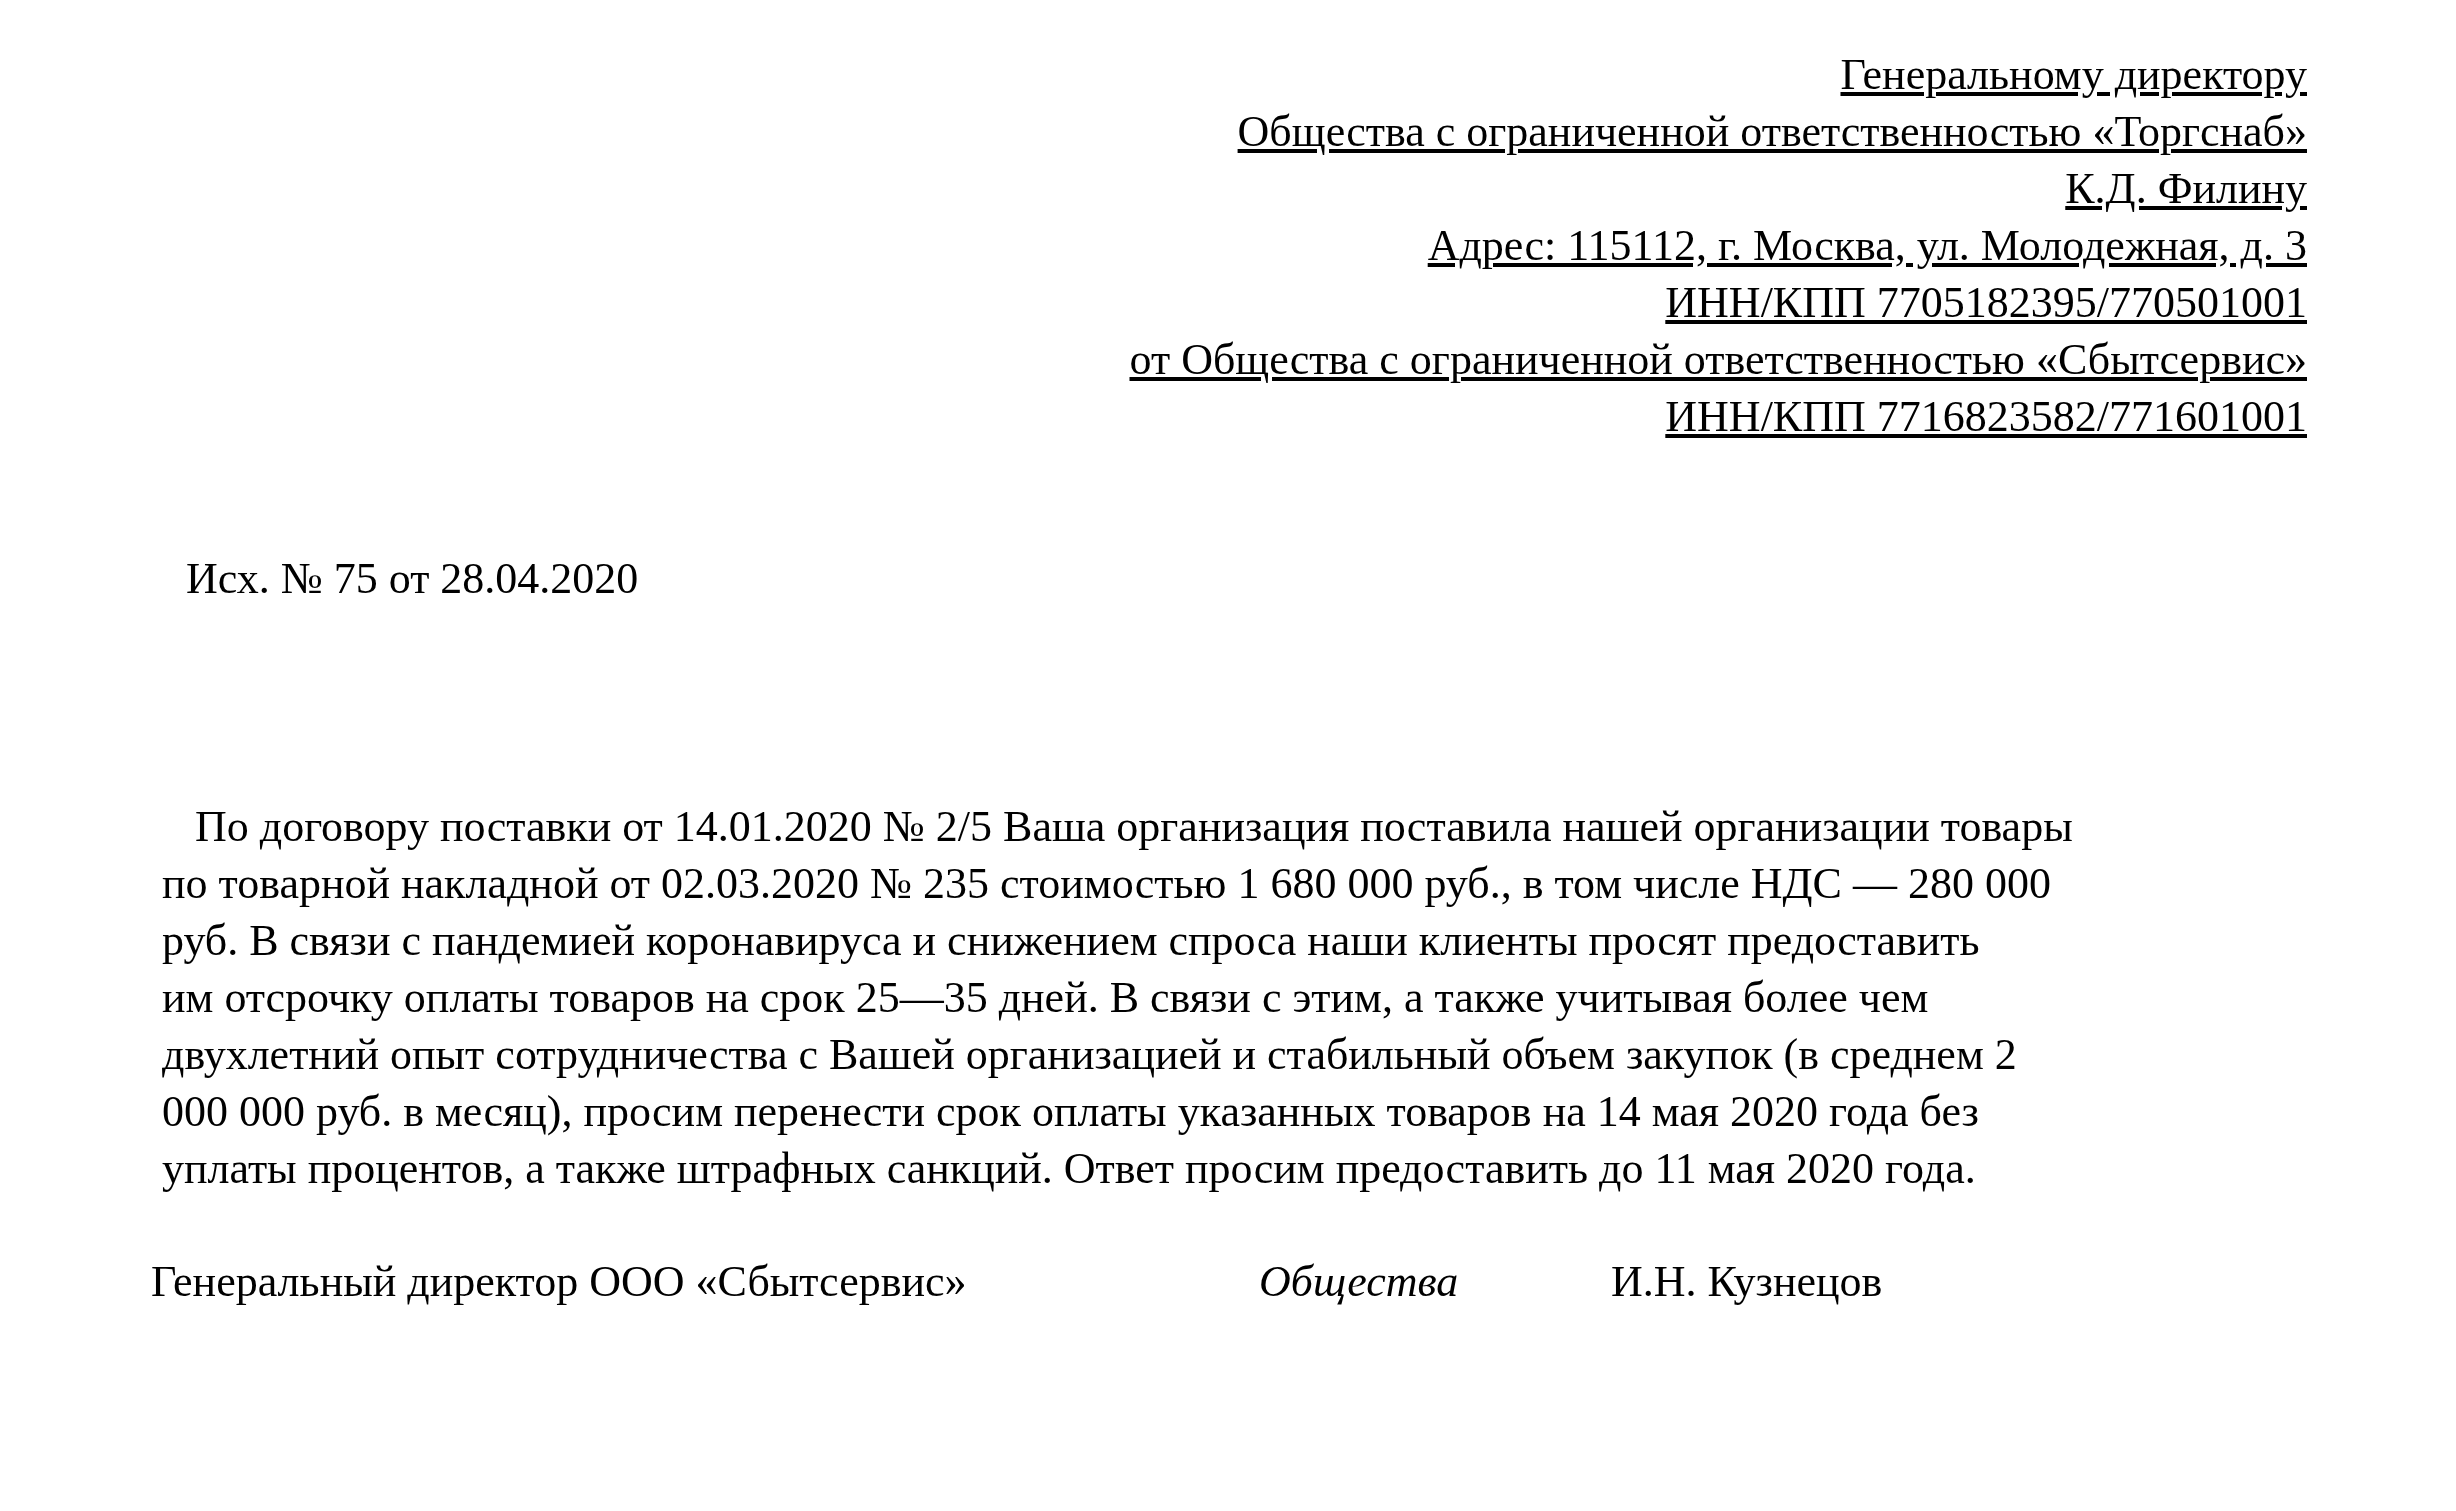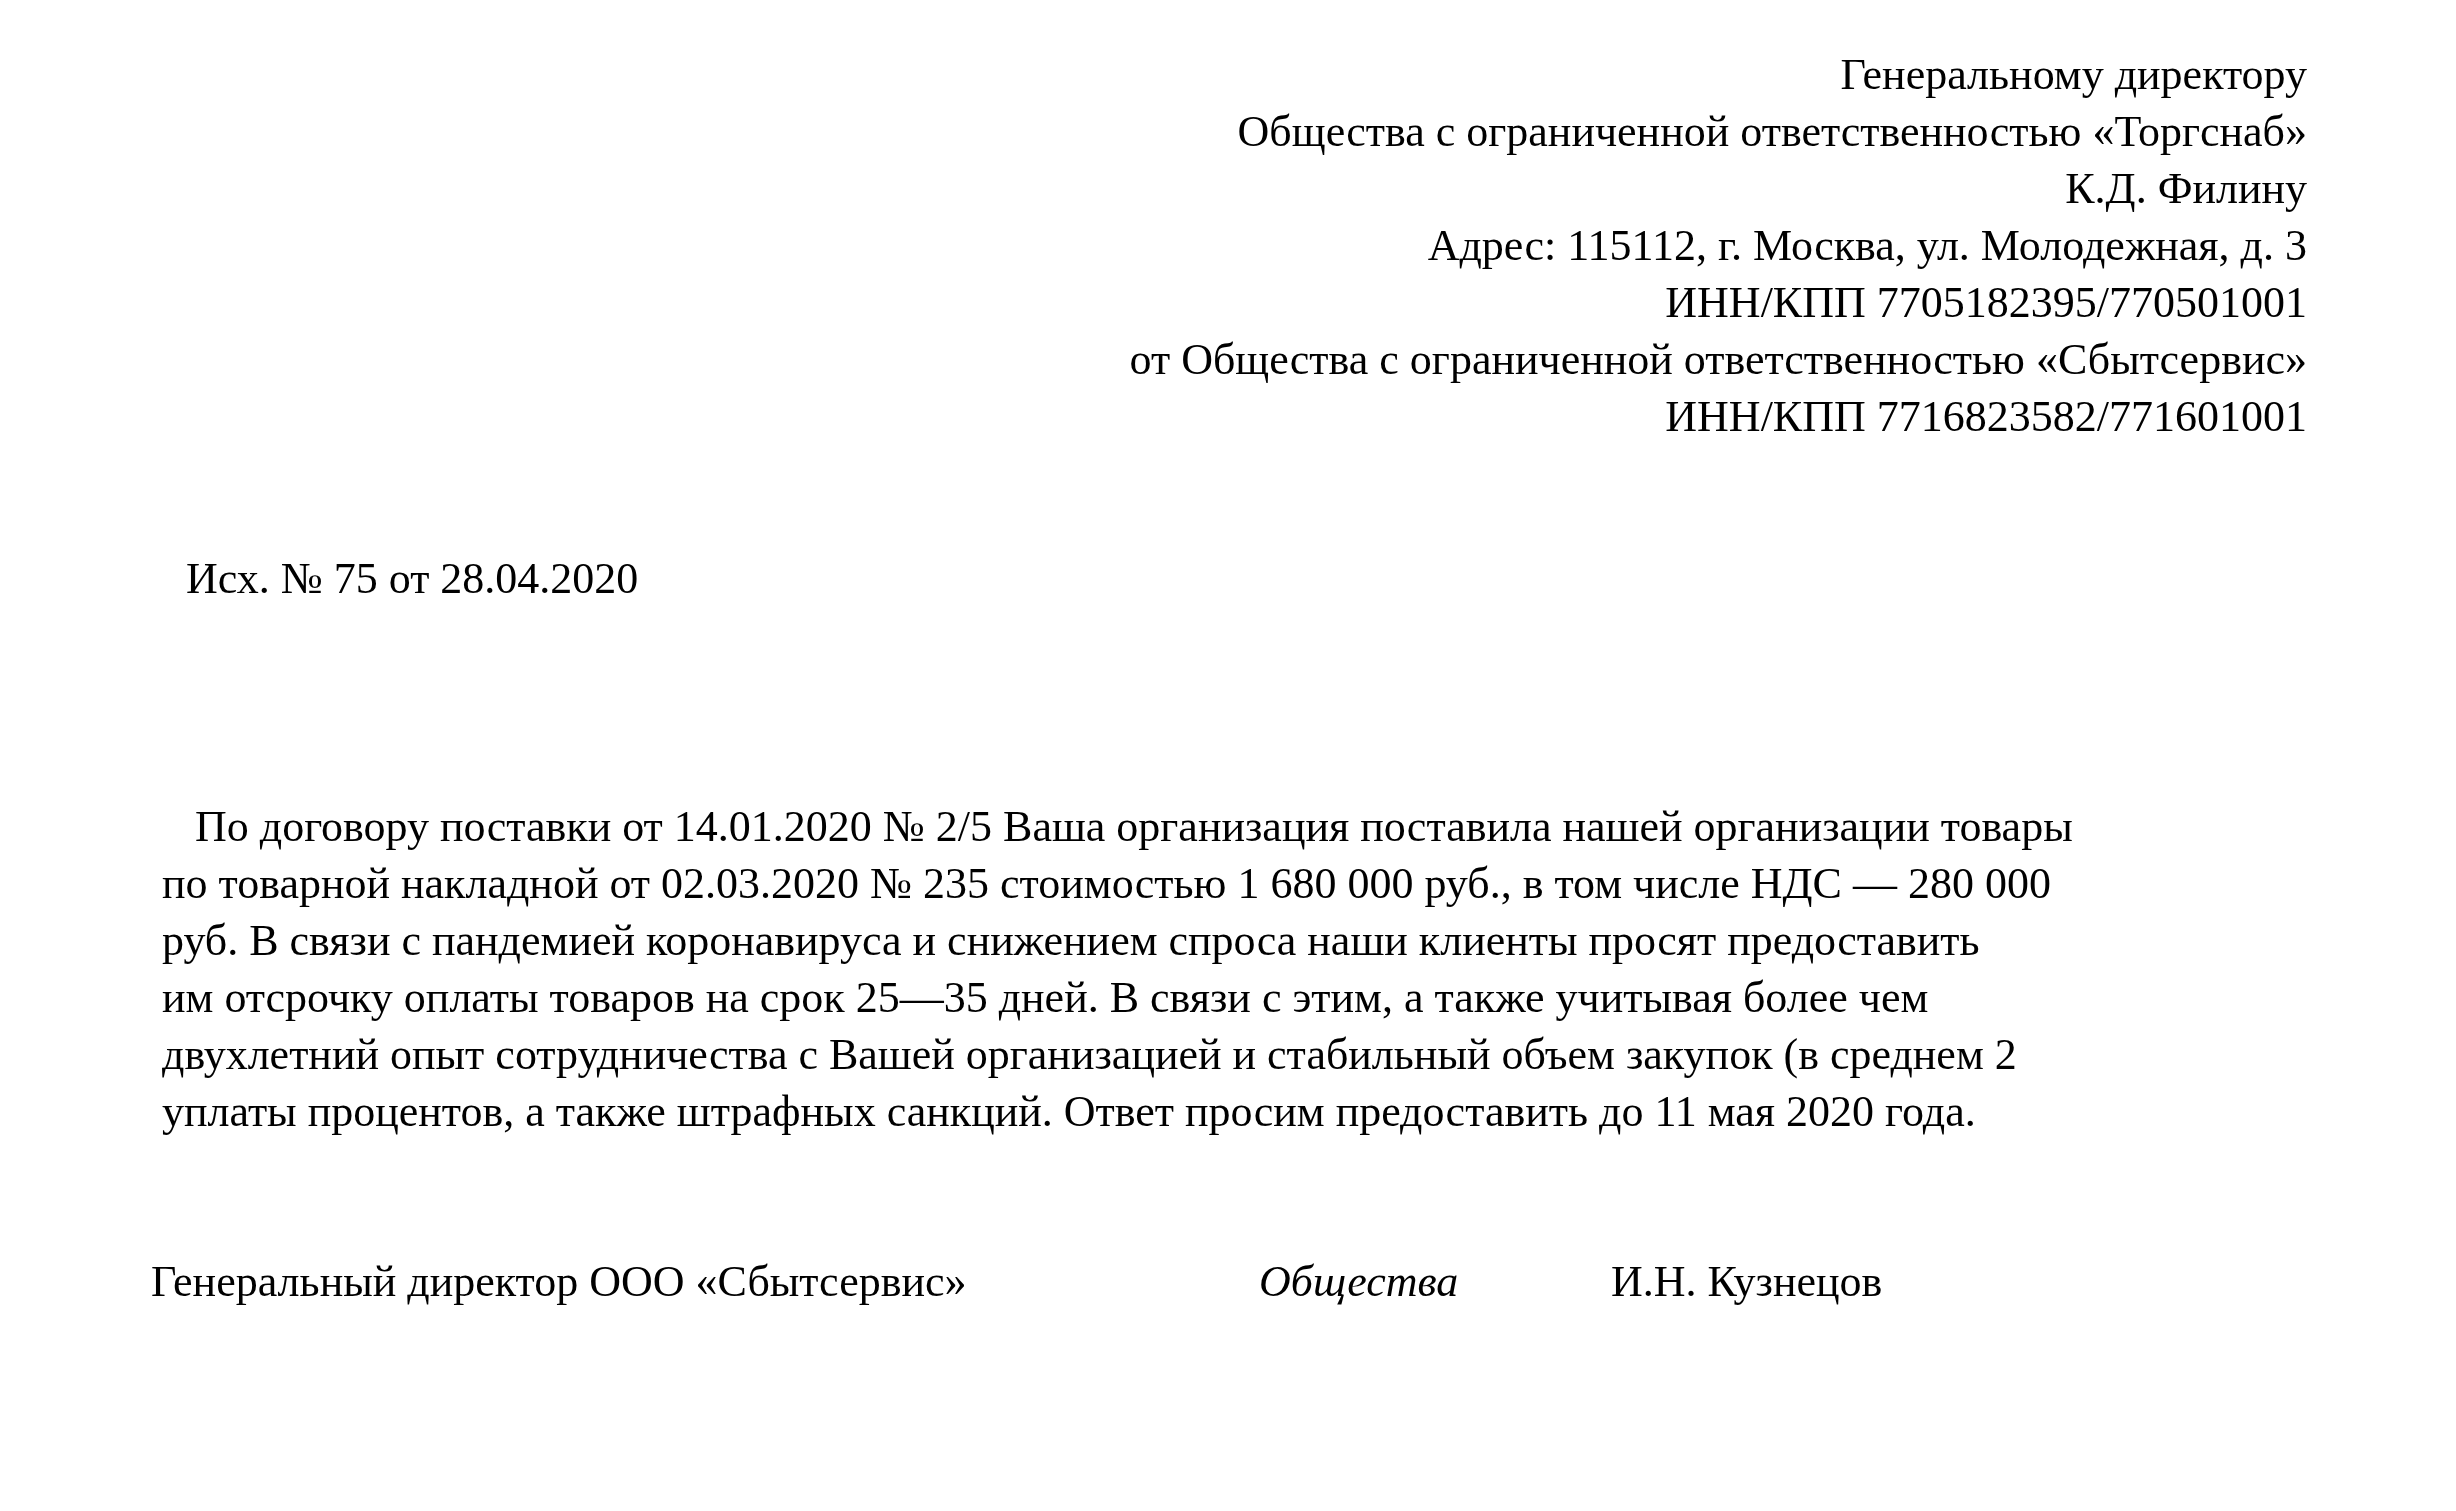--- a/index.html
+++ b/index.html
@@ -23,20 +23,21 @@
       width: 2456px;
       height: 1512px;
       background: #ffffff;
     }
     .addressee-block {
       position: absolute;
       right: 149px;
       top: 46px;
       text-align: right;
       white-space: nowrap;
+      text-decoration: underline;
     }
     .addressee-block .line {
       display: block;
       height: 57px;
     }
     .outgoing-ref {
       position: absolute;
       left: 186px;
       top: 550px;
       white-space: nowrap;
@@ -105,20 +106,21 @@
 
   <div class="outgoing-ref">Исх. № 75 от 28.04.2020</div>
 
 
   <div class="body-text">
     <span class="line first">По договору поставки от 14.01.2020 № 2/5 Ваша организация поставила нашей организации товары</span>
     <span class="line">по товарной накладной от 02.03.2020 № 235 стоимостью 1 680 000 руб., в том числе НДС — 280 000</span>
     <span class="line">руб. В связи с пандемией коронавируса и снижением спроса наши клиенты просят предоставить</span>
     <span class="line">им отсрочку оплаты товаров на срок 25—35 дней. В связи с этим, а также учитывая более чем</span>
     <span class="line">двухлетний опыт сотрудничества с Вашей организацией и стабильный объем закупок (в среднем 2</span>
+    <span class="line">000 000 руб. в месяц), просим перенести срок оплаты указанных товаров на 14 мая 2020 года без</span>
     <span class="line">уплаты процентов, а также штрафных санкций. Ответ просим предоставить до 11 мая 2020 года.</span>
   </div>
 
   <div class="signature-row">
     <span class="sig-position">Генеральный директор ООО «Сбытсервис»</span>
     <span class="sig-handwritten">Общества</span>
     <span class="sig-name">И.Н. Кузнецов</span>
   </div>
 
 </div>

